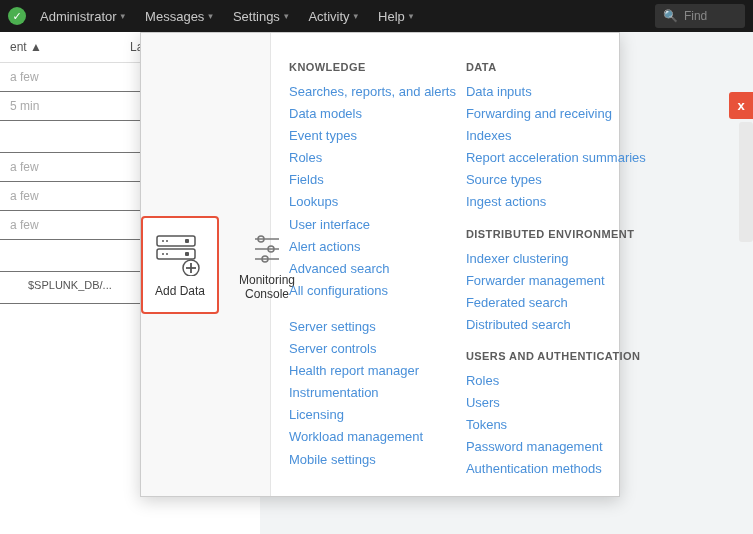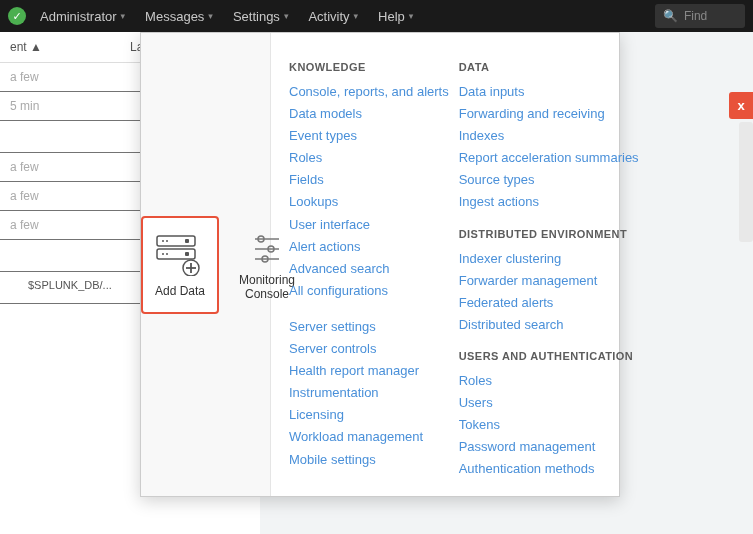--- a/index.html
+++ b/index.html
@@ -315,21 +315,21 @@
       </div>
 
     </div>
 
     <div class="dropdown-main">
 
       <div class="dropdown-col">
 
         <div class="section-block">
           <div class="section-header">KNOWLEDGE</div>
-          <a class="dropdown-link">Console, reports, and alerts</a>
+          <a class="dropdown-link">Searches, reports, and alerts</a>
           <a class="dropdown-link">Data models</a>
           <a class="dropdown-link">Event types</a>
           <a class="dropdown-link">Roles</a>
           <a class="dropdown-link">Fields</a>
           <a class="dropdown-link">Lookups</a>
           <a class="dropdown-link">User interface</a>
           <a class="dropdown-link">Alert actions</a>
           <a class="dropdown-link">Advanced search</a>
           <a class="dropdown-link">All configurations</a>
         </div>
@@ -354,21 +354,21 @@
           <a class="dropdown-link">Indexes</a>
           <a class="dropdown-link">Report acceleration summaries</a>
           <a class="dropdown-link">Source types</a>
           <a class="dropdown-link">Ingest actions</a>
         </div>
 
         <div class="section-block">
           <div class="section-header">DISTRIBUTED ENVIRONMENT</div>
           <a class="dropdown-link">Indexer clustering</a>
           <a class="dropdown-link">Forwarder management</a>
-          <a class="dropdown-link">Federated alerts</a>
+          <a class="dropdown-link">Federated search</a>
           <a class="dropdown-link">Distributed search</a>
         </div>
 
         <div class="section-block">
           <div class="section-header">USERS AND AUTHENTICATION</div>
           <a class="dropdown-link">Roles</a>
           <a class="dropdown-link">Users</a>
           <a class="dropdown-link">Tokens</a>
           <a class="dropdown-link">Password management</a>
           <a class="dropdown-link">Authentication methods</a>

